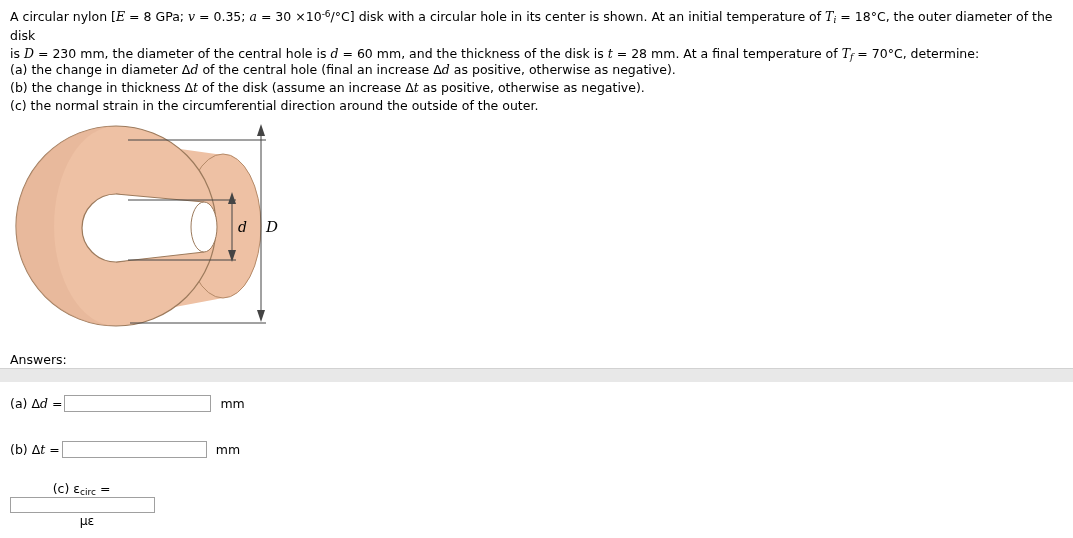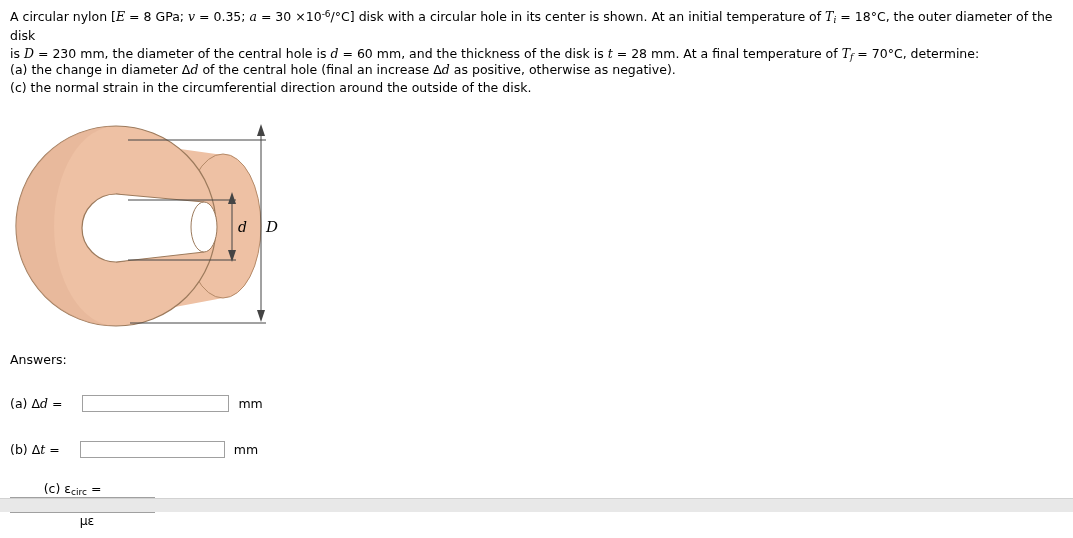--- a/index.html
+++ b/index.html
@@ -12,21 +12,21 @@
     height: 538px;
     font-family: "DejaVu Sans", "Liberation Sans", sans-serif;
     font-size: 12.5px;
     color: #000000;
     position: relative;
     overflow: hidden;
   }
   .page {
     position: relative;
     width: 1073px;
-    height: 512px;
+    height: 382px;
   }
   .problem {
     position: absolute;
     left: 10px;
     top: 8px;
     width: 1055px;
     line-height: 1.45;
   }
   .problem .line2 { display: block; }
   .parts {
@@ -59,21 +59,21 @@
     text-align: center;
   }
   .ans-row {
     position: absolute;
     height: 22px;
     display: flex;
     align-items: center;
   }
   .ans-row .lbl {
     white-space: nowrap;
-    margin-right: 20px;
+    margin-right: 2px;
   }
   .ans-input {
     border: 1px solid #a0a0a0;
     background: #ffffff;
     height: 17px;
     font-family: "DejaVu Sans", "Liberation Sans", sans-serif;
     font-size: 12px;
     padding: 0 3px;
     box-sizing: border-box;
     outline: none;
@@ -103,21 +103,22 @@
 
   <div class="problem">
     <span>A circular nylon [</span><span class="mathvar">E</span><span> = 8 GPa; </span><span class="mathvar">v</span><span> = 0.35; </span><span class="mathvar">a</span><span> = 30 ×10</span><sup>-6</sup><span>/°C] disk with a circular hole in its center is shown. At an initial temperature of </span><span class="mathvar">T</span><sub class="mathvar">i</sub><span> = 18°C, the outer diameter of the disk</span>
     <span class="line2">
       <span>is </span><span class="mathvar">D</span><span> = 230 mm, the diameter of the central hole is </span><span class="mathvar">d</span><span> = 60 mm, and the thickness of the disk is </span><span class="mathvar">t</span><span> = 28 mm. At a final temperature of </span><span class="mathvar">T</span><sub class="mathvar">f</sub><span> = 70°C, determine:</span>
     </span>
   </div>
 
   <div class="parts">
     <div><span>(a) the change in diameter Δ</span><span class="mathvar">d</span><span> of the central hole (final an increase Δ</span><span class="mathvar">d</span><span> as positive, otherwise as negative).</span></div>
-    <div>(c) the normal strain in the circumferential direction around the outside of the disk.</div>
+    <div><span>(b) the change in thickness Δ</span><span class="mathvar">t</span><span> of the disk (assume an increase Δ</span><span class="mathvar">t</span><span> as positive, otherwise as negative).</span></div>
+    <div>(c) the normal strain in the circumferential direction around the outside of the outer.</div>
   </div>
 
   <div class="figure">
     <svg class="disk-svg" width="300" height="220" viewBox="0 0 300 220">
 
       <g>
 
         <path d="M 108 22 L 215 37 L 215 180 L 108 200 Z" fill="#eec1a4" stroke="none"></path>
         <ellipse cx="215" cy="108" rx="38" ry="72" fill="#eec1a4" stroke="#b58a68" stroke-width="1"></ellipse>
 

